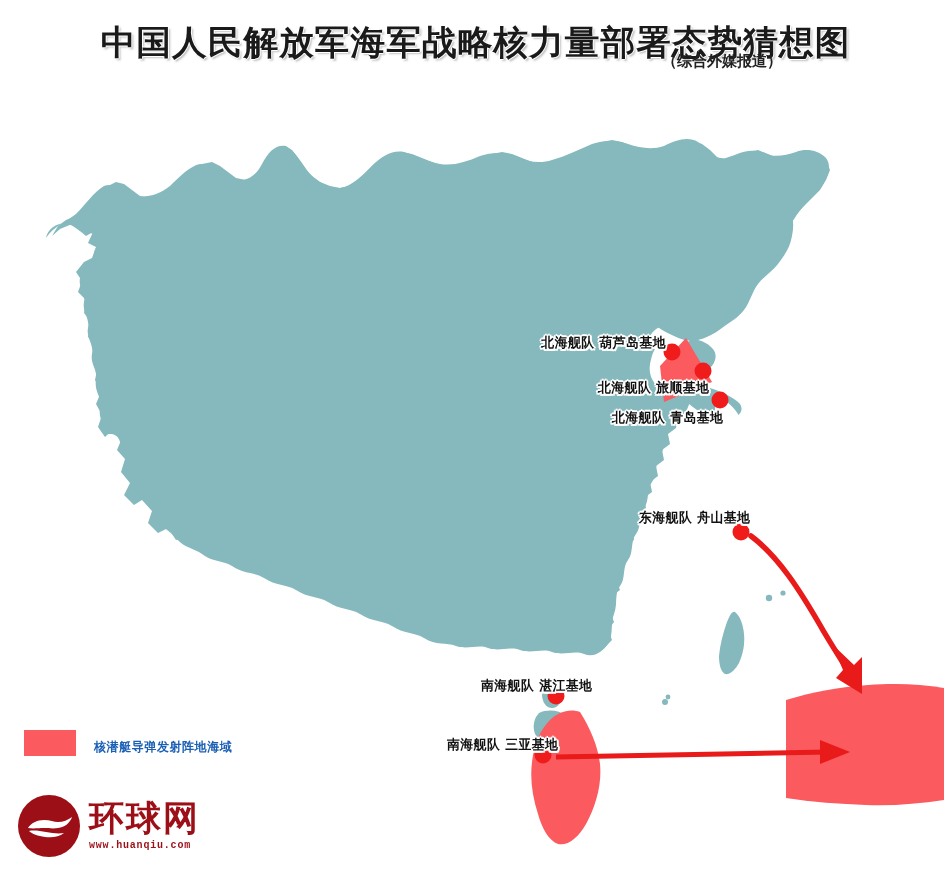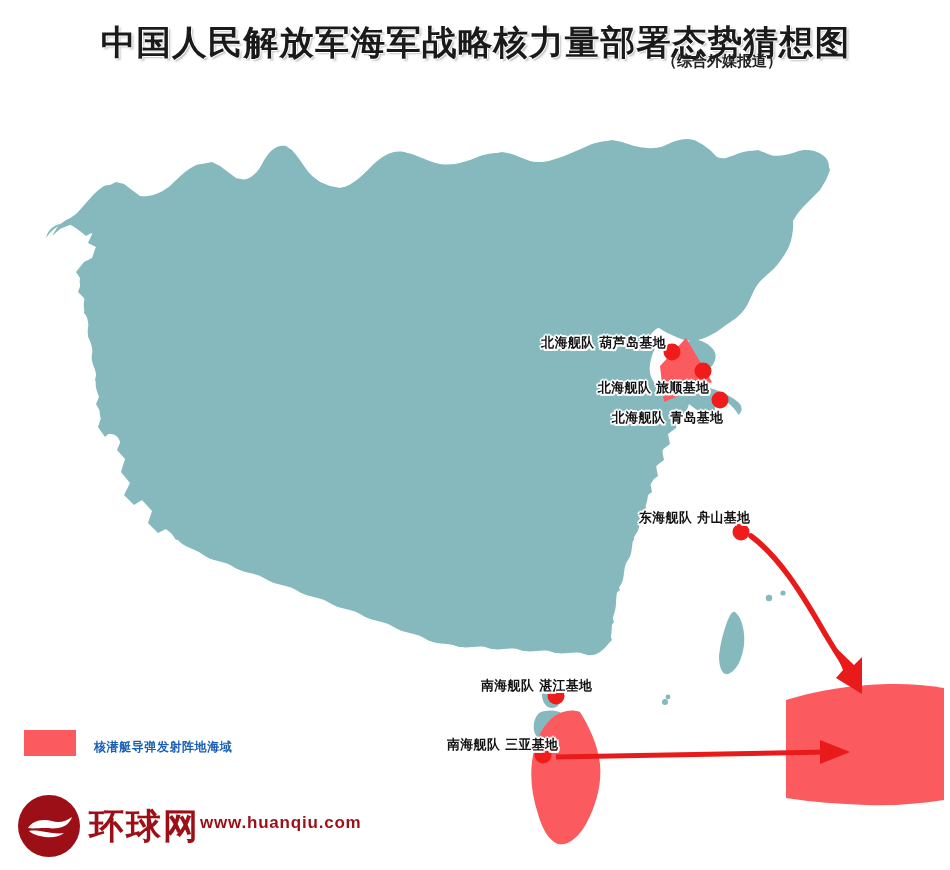--- a/index.html
+++ b/index.html
@@ -123,39 +123,39 @@
   #logo-mark .bird {
     position: absolute;
     left: 9px;
     top: 20px;
     width: 46px;
     height: 24px;
   }
   #logo-words {
     margin-left: 9px;
     display: flex;
-    flex-direction: row;
+    flex-direction: column;
     justify-content: space-between;
   }
   #logo-cn {
     font-size: 35px;
     font-weight: bold;
     color: #9c0f17;
     letter-spacing: 2px;
     line-height: 1;
     font-family: "DejaVu Sans", "Liberation Sans", sans-serif;
   }
   #logo-url {
-    font-size: 17px;
+    font-size: 10px;
     font-weight: bold;
     color: #9c0f17;
     letter-spacing: 0.8px;
     line-height: 1;
     margin-top: 5px;
-    font-family: Liberation Sans, sans-serif;
+    font-family: Liberation Mono, monospace;
   }
 </style>
 </head>
 <body>
 
 <div id="page">
 
   <svg id="map-svg" viewBox="0 0 950 870">
 
     <path fill="#85b9bd" d="M 52,236 L 60,229 L 72,224 L 86,236 L 93,232 L 88,243 L 96,247 L 92,258

